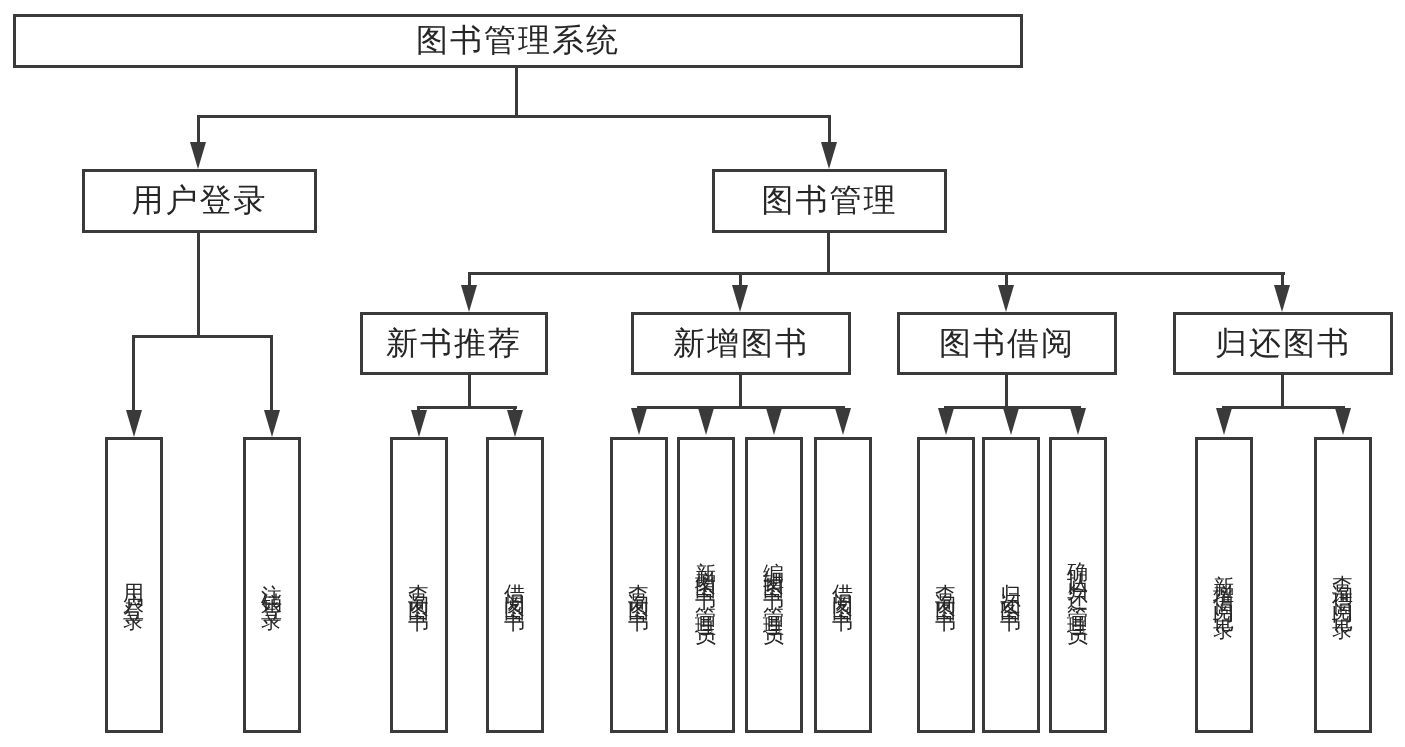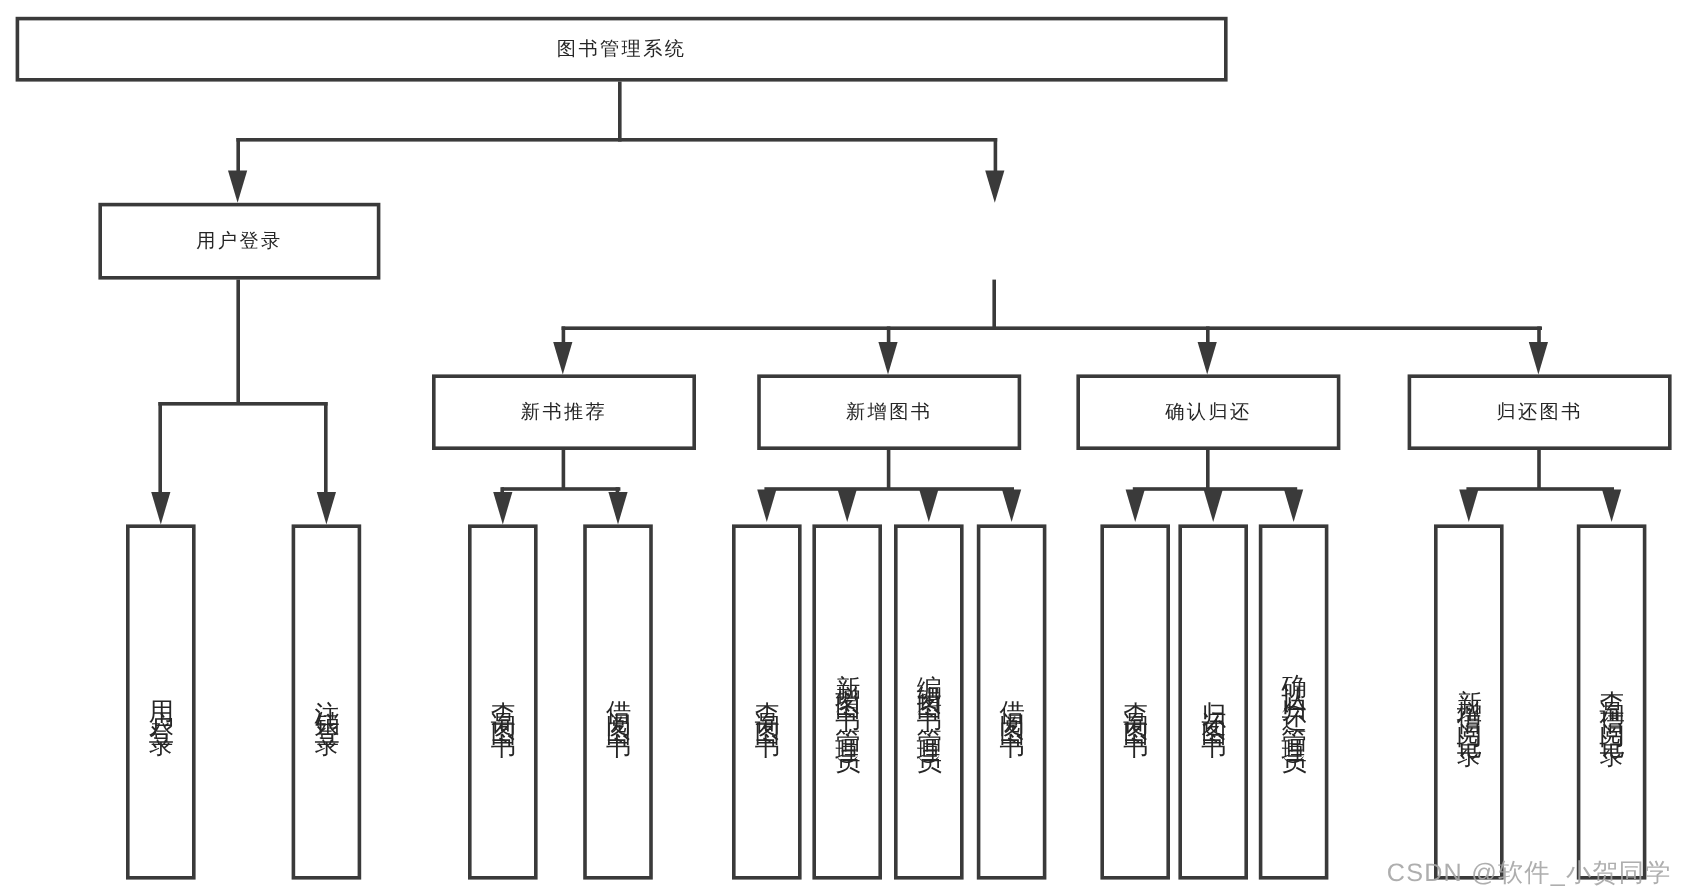--- a/index.html
+++ b/index.html
@@ -19,21 +19,21 @@
     position: absolute;
     box-sizing: border-box;
     border: 3px solid #3a3a3a;
     background: #ffffff;
     display: flex;
     align-items: center;
     justify-content: center;
     color: #262626;
   }
   .box.h span {
-    font-size: 16px;
+    font-size: 32px;
     letter-spacing: 2px;
     white-space: nowrap;
   }
   .box.v span {
     writing-mode: vertical-rl;
     text-orientation: mixed;
     font-size: 21px;
     letter-spacing: 9px;
     line-height: 1;
     white-space: nowrap;
@@ -65,29 +65,32 @@
 
 <div class="canvas">
 
   <div class="box h" style="left:13px; top:14px; width:1010px; height:54px;">
     <span>图书管理系统</span>
   </div>
 
   <div class="box h" style="left:82px; top:169px; width:235px; height:64px;">
     <span>用户登录</span>
   </div>
+  <div class="box h" style="left:712px; top:169px; width:235px; height:64px;">
+    <span>图书管理</span>
+  </div>
 
-  <div class="box h" style="left:360px; top:312px; width:220px; height:63px;">
+  <div class="box h" style="left:360px; top:312px; width:188px; height:63px;">
     <span>新书推荐</span>
   </div>
   <div class="box h" style="left:631px; top:312px; width:220px; height:63px;">
     <span>新增图书</span>
   </div>
   <div class="box h" style="left:897px; top:312px; width:220px; height:63px;">
-    <span>确认归还</span>
+    <span>图书借阅</span>
   </div>
   <div class="box h" style="left:1173px; top:312px; width:220px; height:63px;">
     <span>归还图书</span>
   </div>
 
   <div class="box v" style="left:105px; top:437px; width:58px; height:296px;">
     <span>用户登录</span>
   </div>
   <div class="box v" style="left:243px; top:437px; width:58px; height:296px;">
     <span>注销登录</span>
@@ -173,15 +176,14 @@
   <div class="line" style="left:944px; top:406px; width:137px; height:3px;"></div>
   <div class="arrow" style="left:938px; top:408px;"></div>
   <div class="arrow" style="left:1003px; top:408px;"></div>
   <div class="arrow" style="left:1070px; top:408px;"></div>
 
   <div class="line" style="left:1281px; top:375px; width:3px; height:33px;"></div>
   <div class="line" style="left:1222px; top:406px; width:123px; height:3px;"></div>
   <div class="arrow" style="left:1216px; top:408px;"></div>
   <div class="arrow" style="left:1335px; top:408px;"></div>
 
-  <div class="watermark">CSDN @软件_小贺同学</div>
 
 </div>
 
 </body></html>

